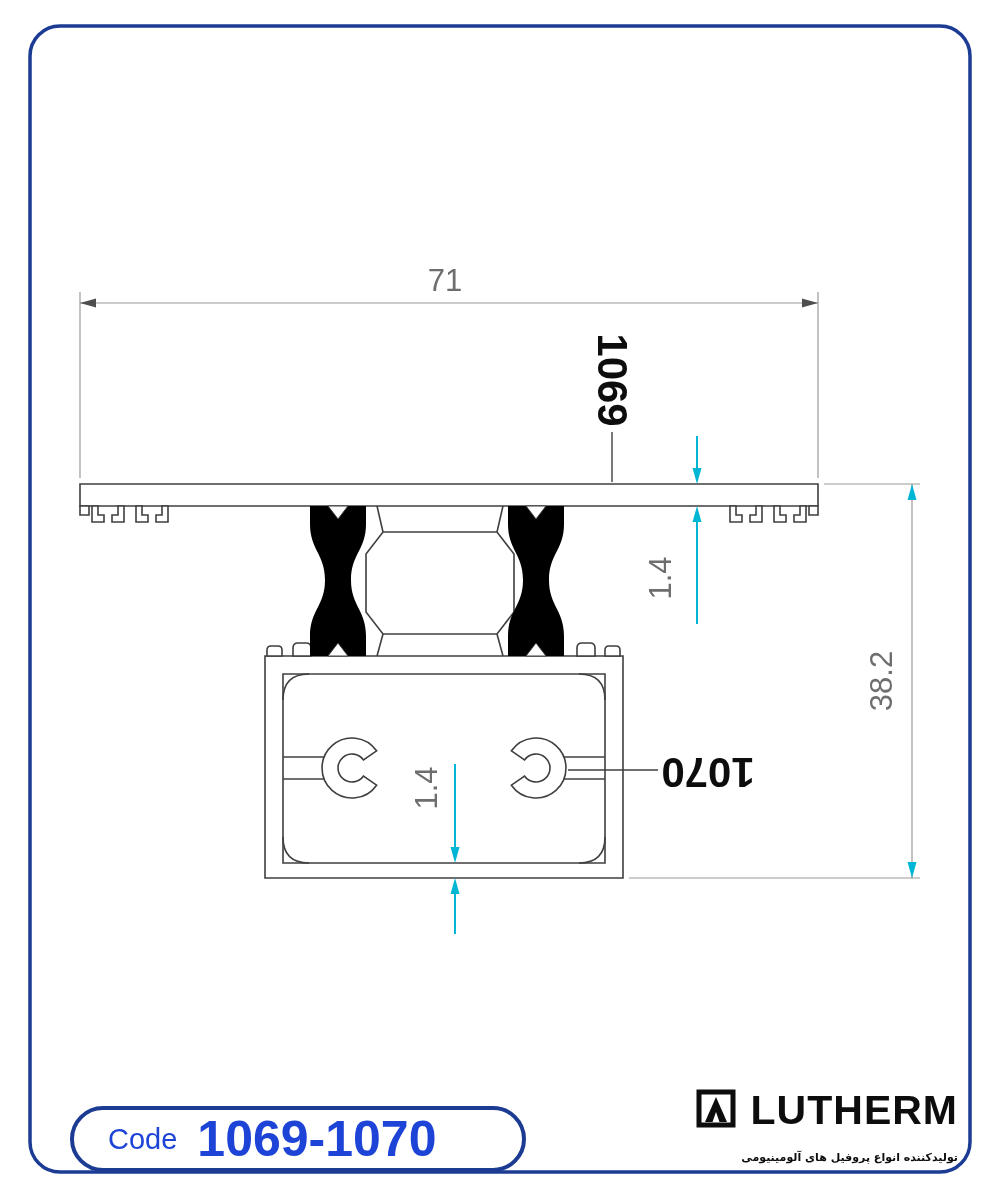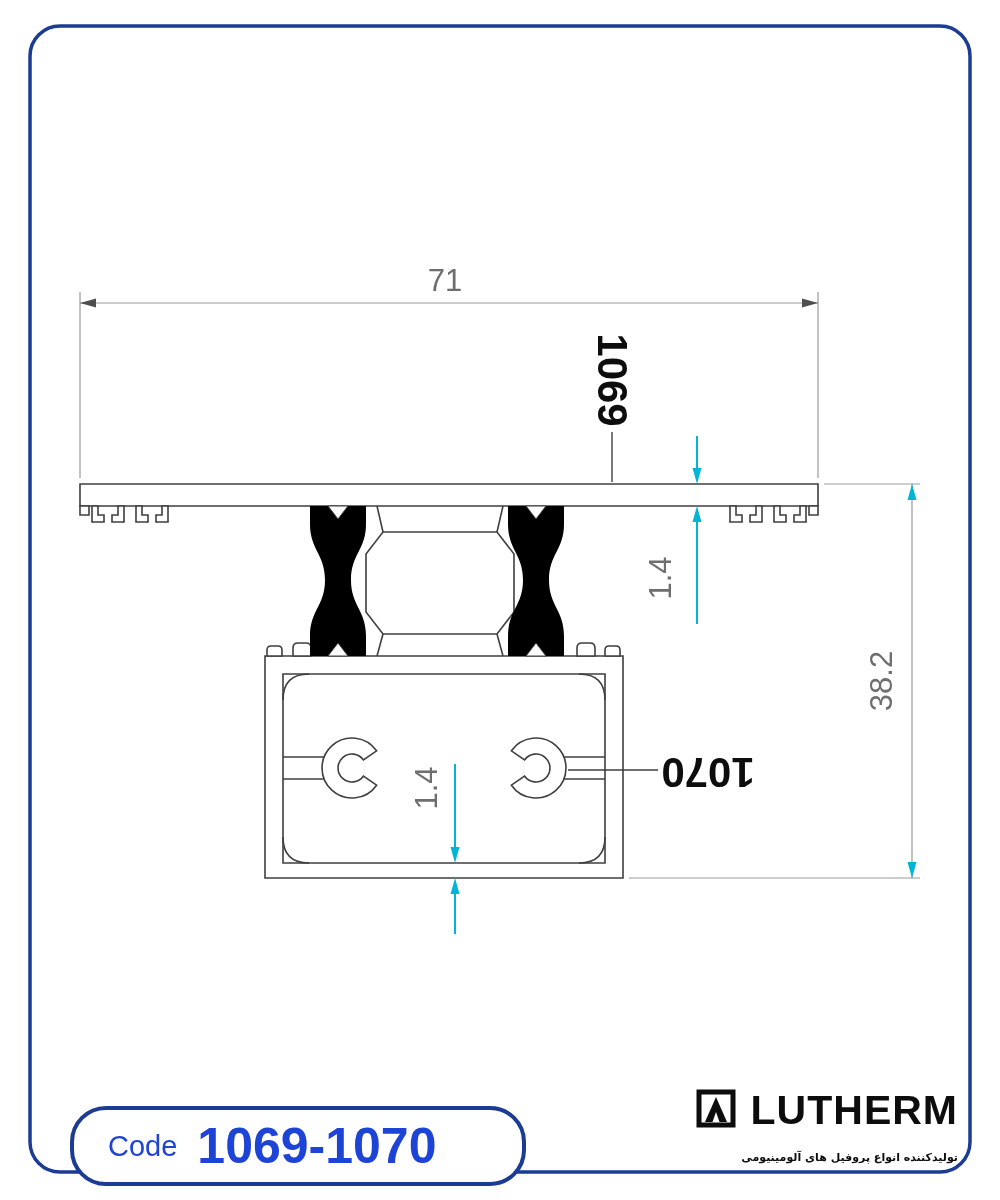--- a/index.html
+++ b/index.html
@@ -4,21 +4,21 @@
 <style>
   html,body{margin:0;padding:0;}
   body{
     width:1000px;height:1200px;background:#ffffff;position:relative;overflow:hidden;
     font-family:"Liberation Sans",sans-serif;
   }
   svg text{font-family:"Liberation Sans",sans-serif;}
   .dim-text{fill:var(--dim-gray);font-size:31px;}
   .part-label{fill:var(--ink);font-size:42px;font-weight:bold;}
   .code-tab{
-    position:absolute;left:70px;top:1106px;width:456px;height:80px;box-sizing:border-box;
+    position:absolute;left:70px;top:1106px;width:456px;height:66px;box-sizing:border-box;
     background:#fff;border:4px solid var(--frame-blue);border-radius:36px;
     display:flex;align-items:center;padding-left:34px;gap:20px;z-index:3;
   }
   .code-label{color:var(--code-blue);font-size:29px;}
   .code-value{color:var(--code-blue);font-size:50px;font-weight:bold;line-height:1;letter-spacing:0px;}
   .logo{position:absolute;right:42px;top:1088px;text-align:right;z-index:3;}
   .brand-row{display:flex;align-items:center;justify-content:flex-end;gap:15px;}
   .brand-text{font-size:41px;font-weight:bold;color:var(--ink);letter-spacing:1px;line-height:1;}
   .tagline{
     margin-top:19px;direction:rtl;font-family:"DejaVu Sans",sans-serif;

